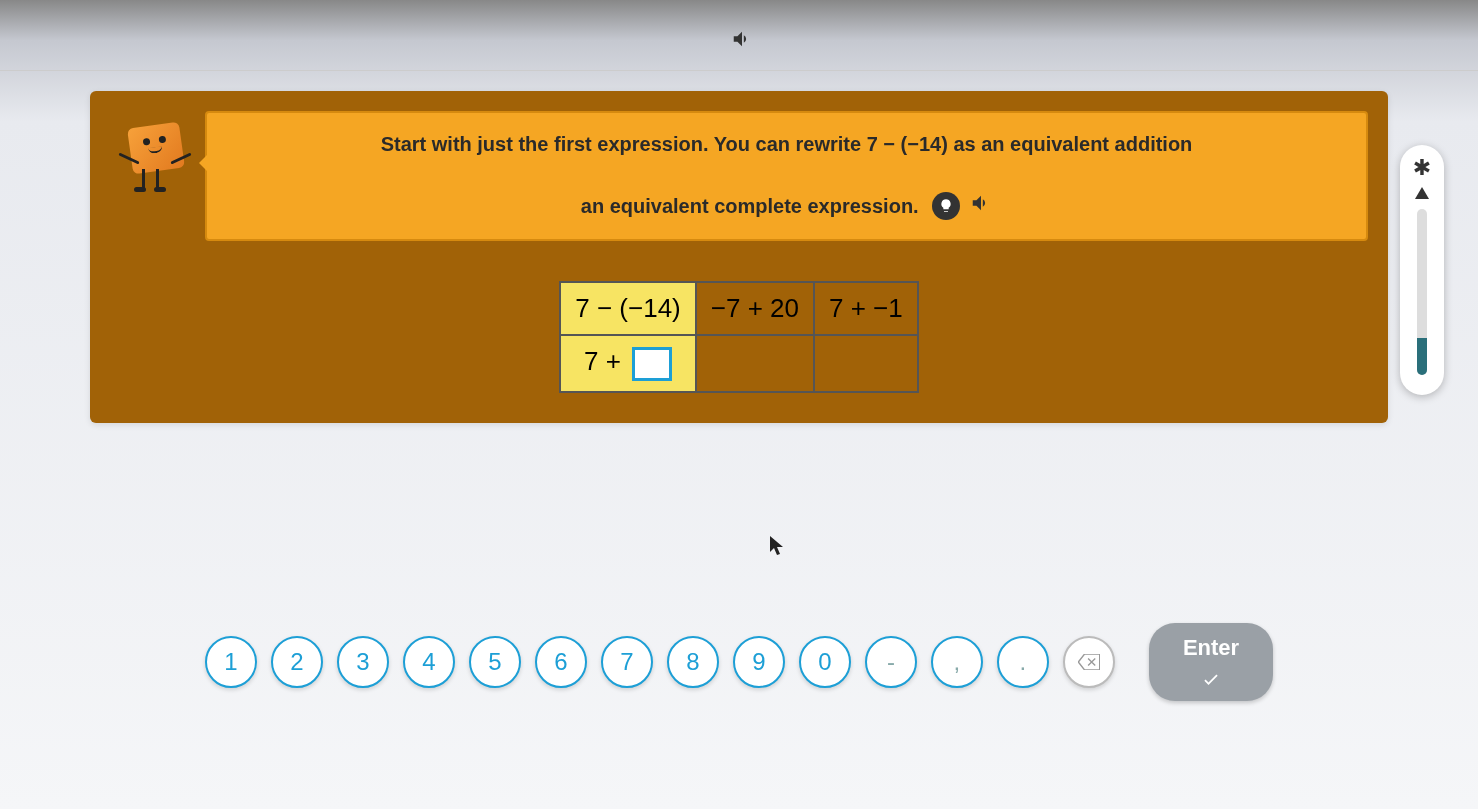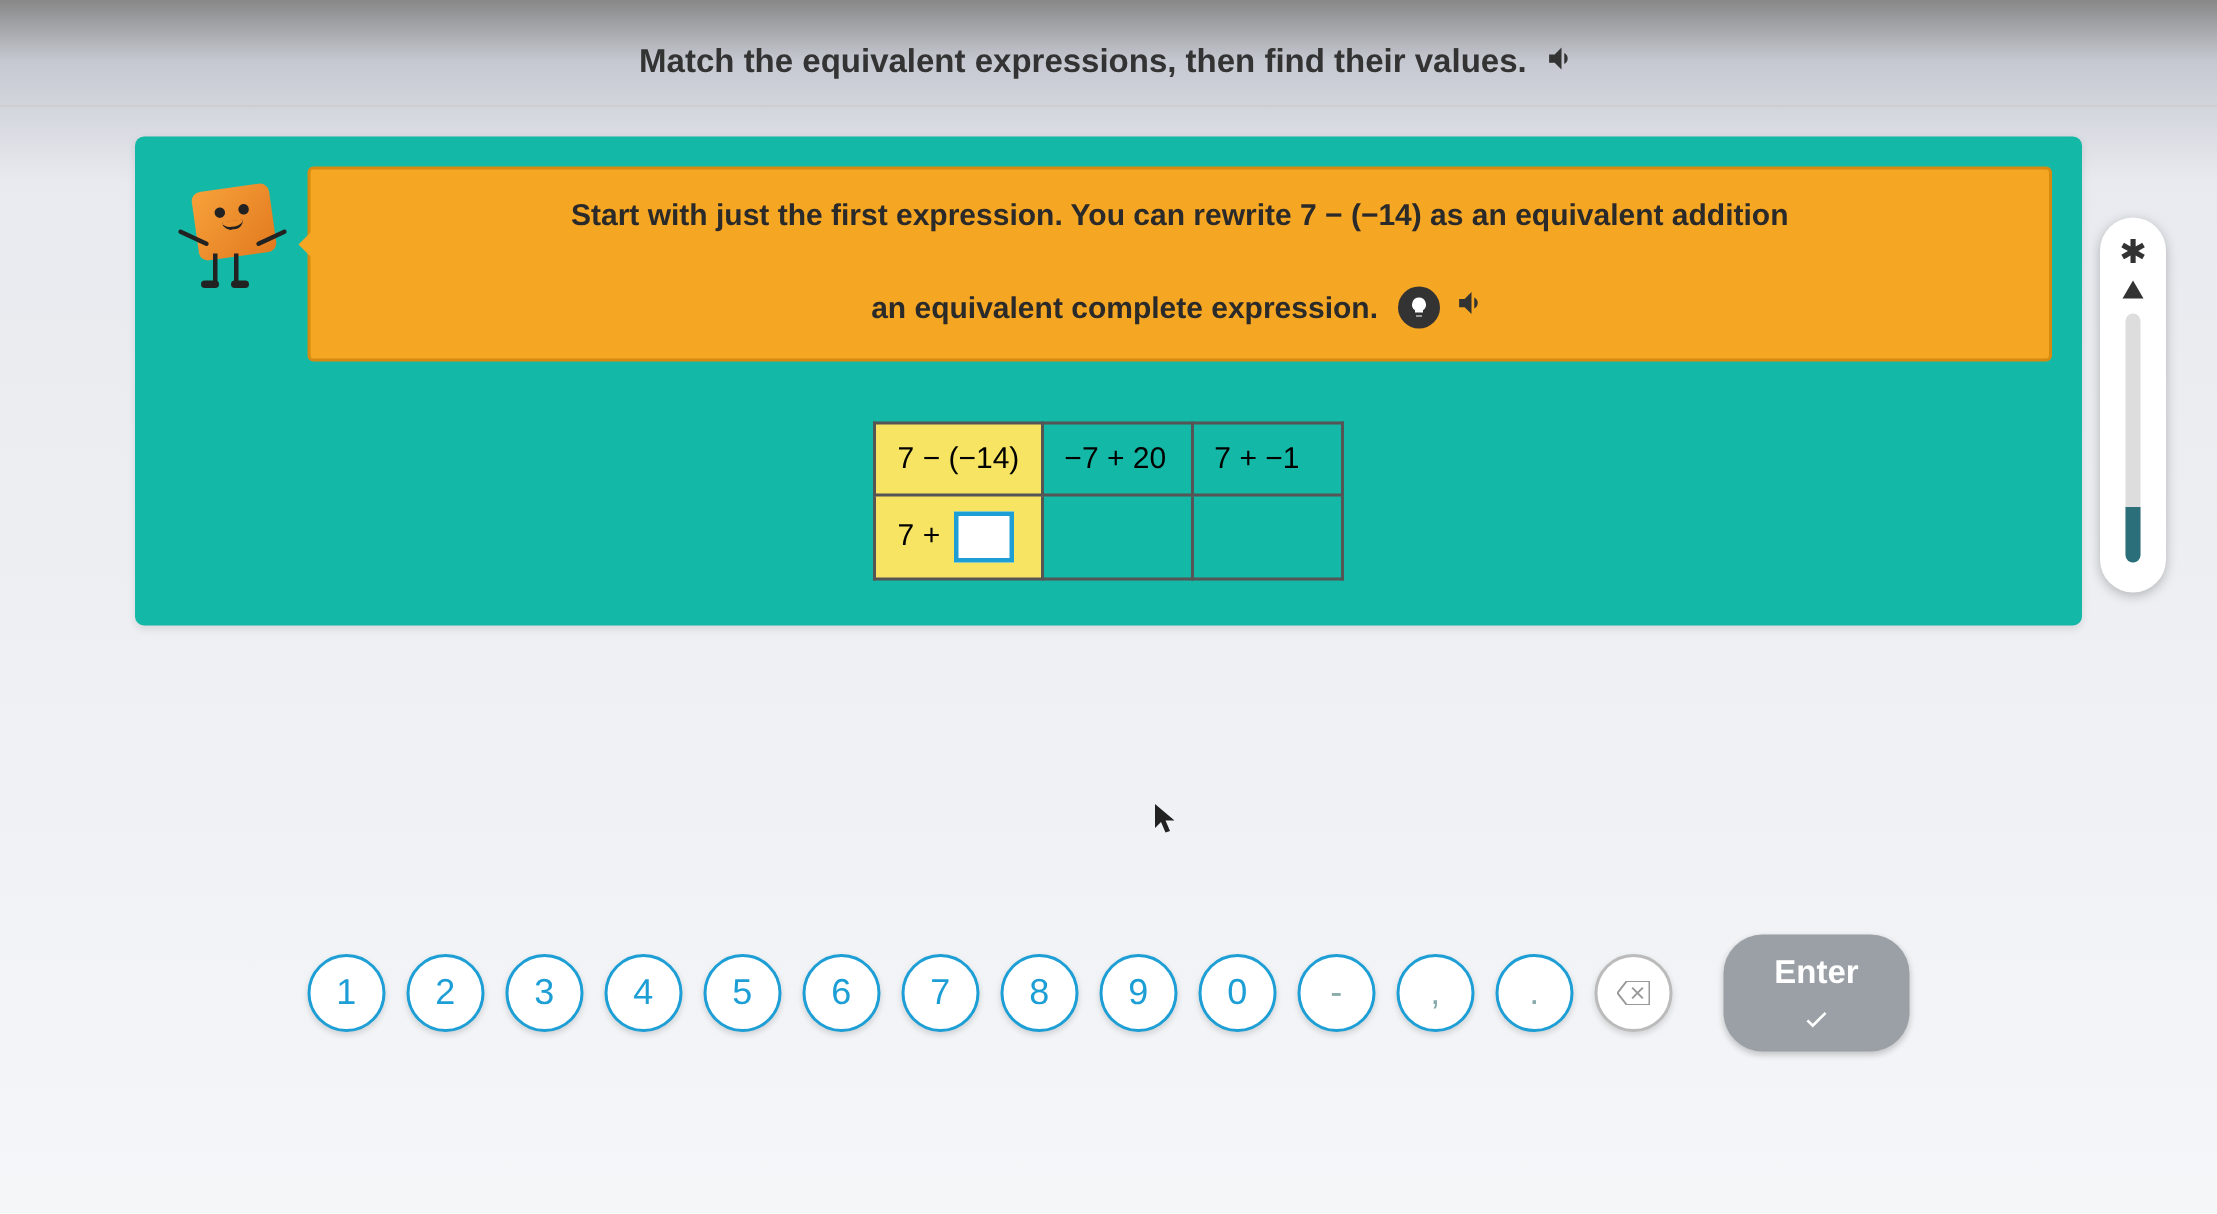--- a/index.html
+++ b/index.html
@@ -18,21 +18,21 @@
     font-weight: bold;
     color: #333;
     border-bottom: 1px solid #ccc;
   }
   .instruction-bar .speaker {
     display: inline-block;
     vertical-align: middle;
     margin-left: 6px;
   }
   .content-card {
-    background: #14b8a6;
+    background: #a16207;
     margin: 20px 90px 0 90px;
     border-radius: 6px;
     box-shadow: 0 2px 6px rgba(0,0,0,0.1);
     position: relative;
     padding-bottom: 30px;
   }
   .hint-row {
     display: flex;
     align-items: flex-start;
     padding: 20px 20px 0 20px;
@@ -93,23 +93,23 @@
   .bulb-btn svg{width:16px;height:16px;fill:#fff;}
   .speaker-icon{width:22px;height:22px;fill:#333;cursor:pointer;}
 
   .table-wrap { display:flex; justify-content:center; margin-top:40px; }
   table.expr {
     border-collapse: collapse;
   }
   table.expr td {
     border: 2px solid #555;
     padding: 10px 14px;
-    font-size: 20px;
+    font-size: 26px;
     font-weight: 500;
-    text-align: left;
+    text-align: center;
     min-width: 100px;
     height: 48px;
     vertical-align: middle;
   }
   td.hl { background:#f7e463; }
   .input-box {
     display:inline-block;
     width:40px;height:34px;
     border:3px solid #1d9fd6;
     background:#fff;
@@ -177,21 +177,20 @@
     display:flex;align-items:center;gap:8px;
     box-shadow: 0 2px 4px rgba(0,0,0,0.2);
     flex-direction: column;
   }
   .enter-btn svg{width:20px;height:20px;fill:#fff;}
 </style>
 </head>
 <body>
 
 <div class="instruction-bar">
-  <span>Match the equivalent expressions, then find their values.</span>
   <span class="speaker">
     <svg class="speaker-icon" viewBox="0 0 24 24">
         <path d="M3 9v6h4l5 5V4L7 9H3zm13.5 3a4.5 4.5 0 0 0-2.5-4v8a4.5 4.5 0 0 0 2.5-4z"></path>
       </svg>
   </span>
 </div>
 
 <div class="content-card">
   <div class="hint-row">
     <div class="mascot">

